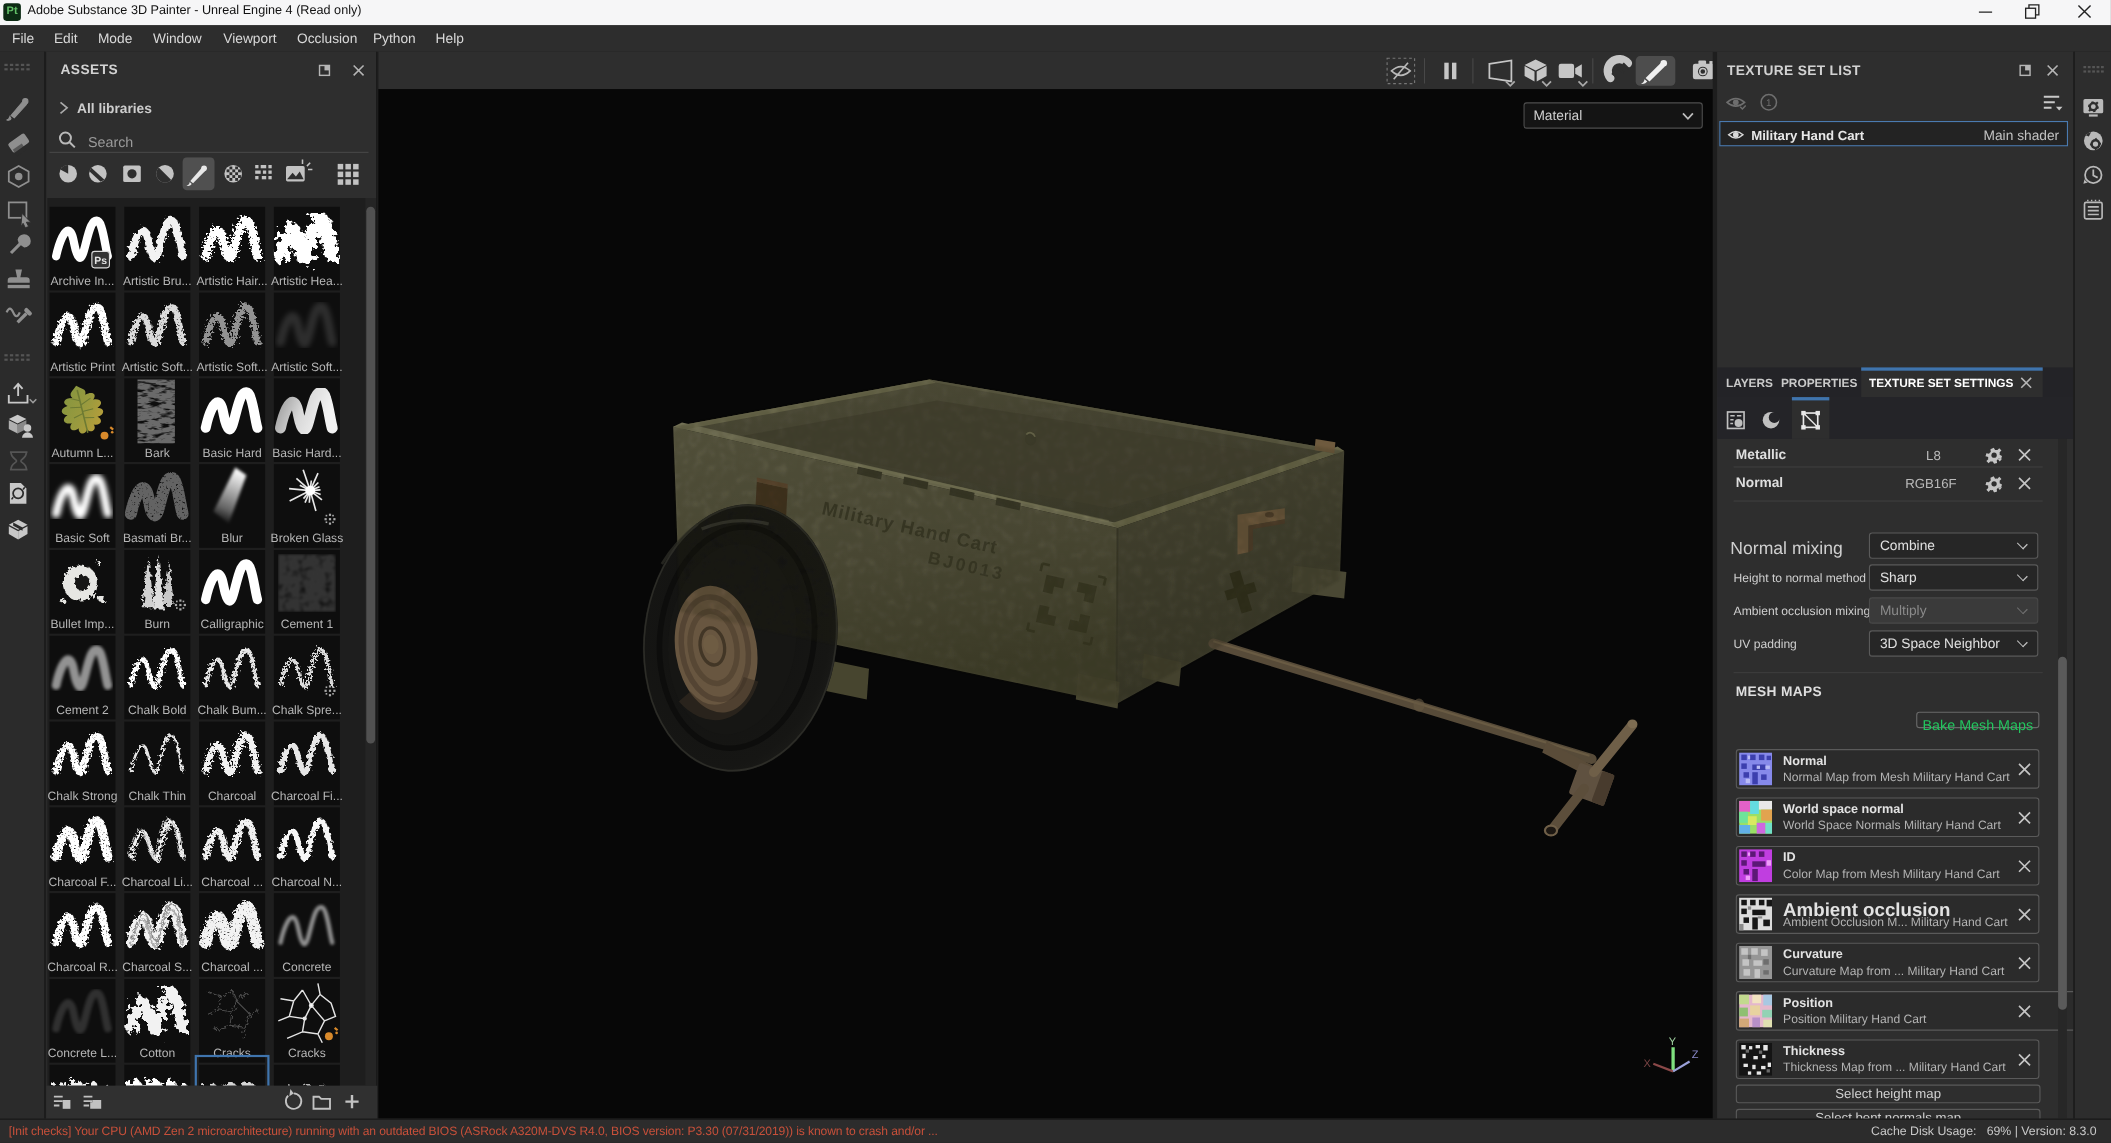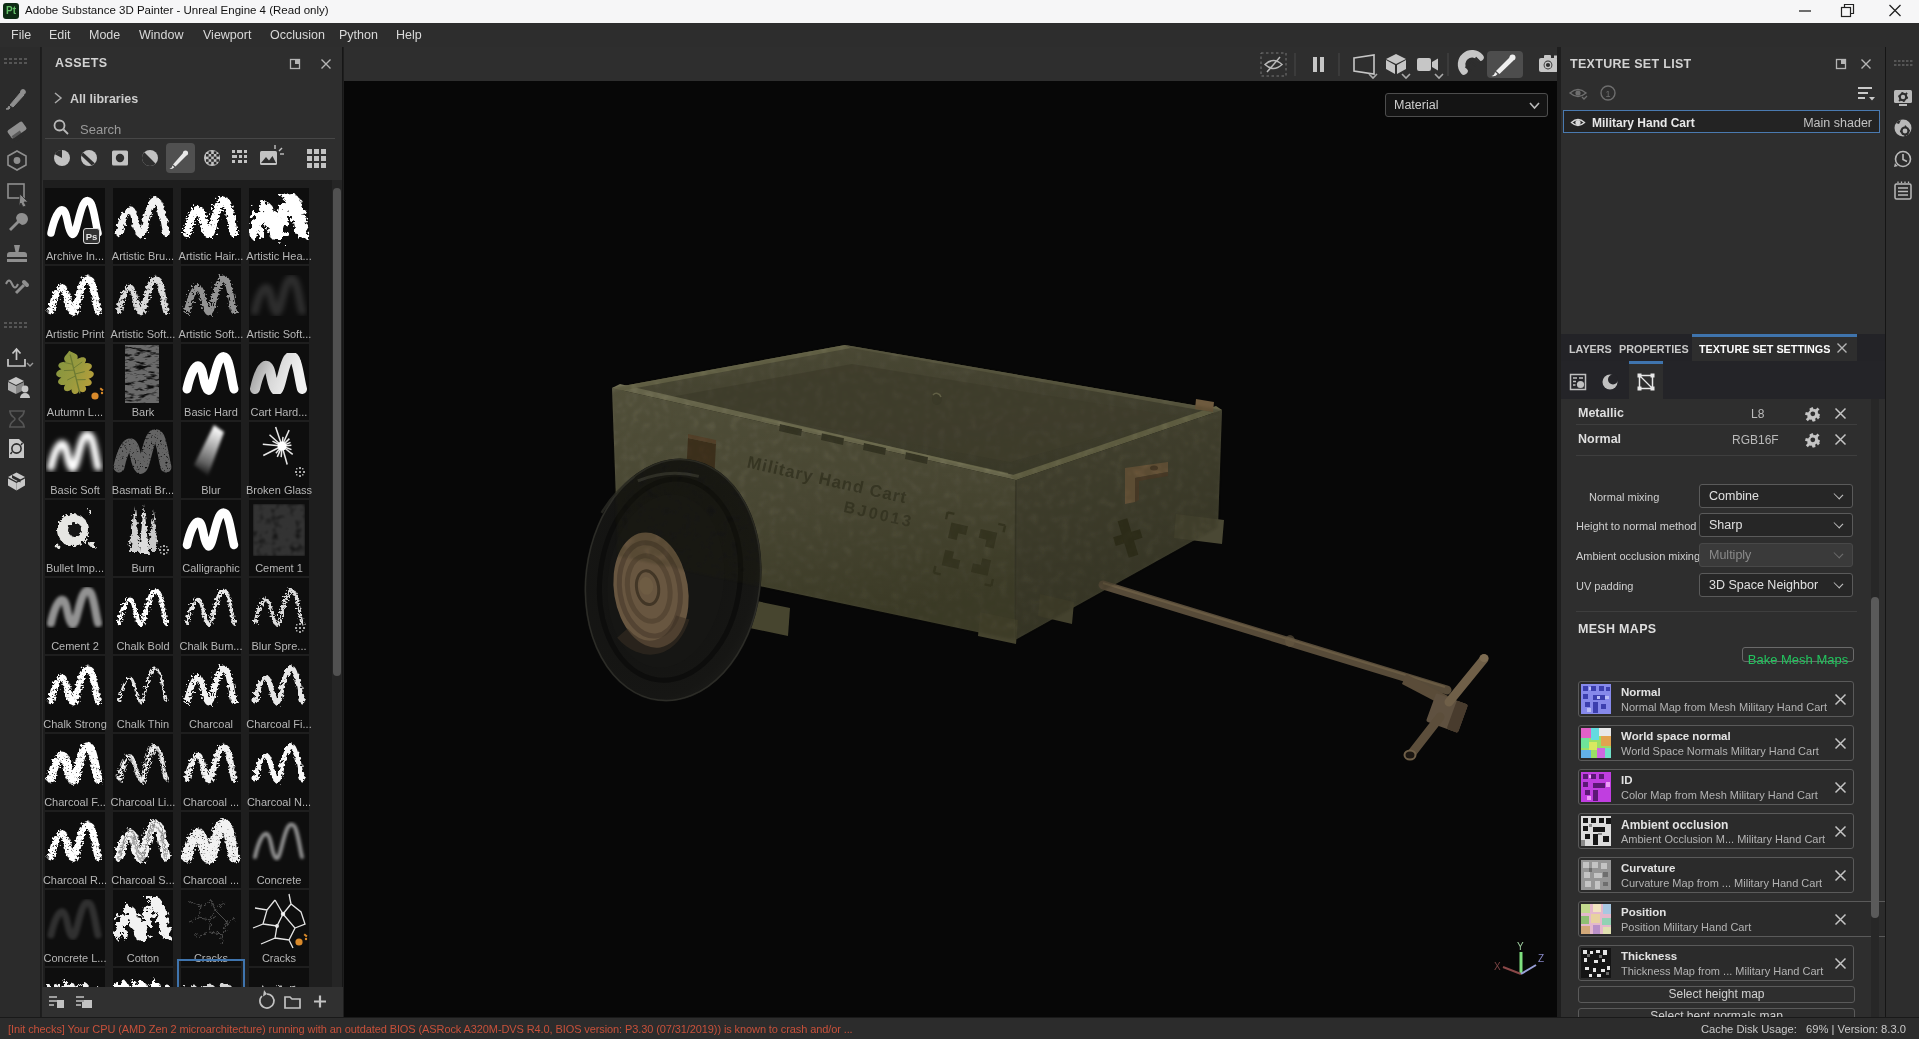--- a/index.html
+++ b/index.html
@@ -381,21 +381,21 @@
         </g>
       </svg></div>
 <div class="lbl" style="left:64px;top:226px">Bark</div>
 <div class="cell" style="left:138px;top:164px"><svg width="60" height="60" viewBox="0 0 60 60">
         <use href="#sq" stroke="#fff" stroke-width="9"></use>
       </svg></div>
 <div class="lbl" style="left:132px;top:226px">Basic Hard</div>
 <div class="cell" style="left:206px;top:164px"><svg width="60" height="60" viewBox="0 0 60 60">
         <use href="#sq" stroke="url(#ribg)" stroke-width="10" filter="url(#fb1)"></use>
       </svg></div>
-<div class="lbl" style="left:200px;top:226px">Cart Hard...</div>
+<div class="lbl" style="left:200px;top:226px">Basic Hard...</div>
 <div class="cell" style="left:2px;top:242px"><svg width="60" height="60" viewBox="0 0 60 60">
         <use href="#sq" stroke="#fff" stroke-width="7.5" filter="url(#fb3)"></use>
       </svg></div>
 <div class="lbl" style="left:-4px;top:304px">Basic Soft</div>
 <div class="cell" style="left:70px;top:242px"><svg width="60" height="60" viewBox="0 0 60 60">
         <use href="#sq" stroke="#ccc" stroke-width="11" filter="url(#fgr)" opacity="0.45"></use>
       </svg></div>
 <div class="lbl" style="left:64px;top:304px">Basmati Br...</div>
 <div class="cell" style="left:138px;top:242px"><svg width="60" height="60" viewBox="0 0 60 60">
         <polygon points="33,3 43,10 27,54 13,43" fill="url(#beamg)" filter="url(#fb2)"></polygon>
@@ -492,21 +492,21 @@
           <rect x="46" y="49" width="2" height="2"></rect>
           <rect x="54" y="49" width="2" height="2"></rect>
           <rect x="50" y="45" width="2" height="2"></rect>
           <rect x="50" y="53" width="2" height="2"></rect>
           <rect x="47" y="46" width="1.5" height="1.5"></rect>
           <rect x="53" y="46" width="1.5" height="1.5"></rect>
           <rect x="47" y="52" width="1.5" height="1.5"></rect>
           <rect x="53" y="52" width="1.5" height="1.5"></rect>
         </g>
       </svg></div>
-<div class="lbl" style="left:200px;top:460px">Blur Spre...</div>
+<div class="lbl" style="left:200px;top:460px">Chalk Spre...</div>
 <div class="cell" style="left:2px;top:476px"><svg width="60" height="60" viewBox="0 0 60 60">
         <use href="#sq" stroke="#fff" stroke-width="6.5" filter="url(#fch)"></use>
       </svg></div>
 <div class="lbl" style="left:-4px;top:538px">Chalk Strong</div>
 <div class="cell" style="left:70px;top:476px"><svg width="60" height="60" viewBox="0 0 60 60">
         <use href="#sq" stroke="#fff" stroke-width="2.2" filter="url(#fz)" opacity="0.9"></use>
       </svg></div>
 <div class="lbl" style="left:64px;top:538px">Chalk Thin</div>
 <div class="cell" style="left:138px;top:476px"><svg width="60" height="60" viewBox="0 0 60 60">
         <use href="#sq" stroke="#fff" stroke-width="6" filter="url(#fz3)" opacity="0.95"></use>
@@ -891,21 +891,21 @@
   <div class="abs" style="left:171px;top:386px;font-size:12px;color:#bababa">RGB16F</div>
   <svg class="abs" style="left:243px;top:384px" width="17" height="17">
       <path d="M8.5 2 l1.2 2.2 a4.5 4.5 0 0 1 2.2 0 L13.5 2.5 l2 2 l-1.7 1.6 a4.5 4.5 0 0 1 0 2.2 l2.2 1.2 l-0.8 2.7 l-2.4 -0.3 a4.5 4.5 0 0 1 -1.6 1.6 l0.3 2.4 l-2.7 0.8 l-1.2 -2.2 a4.5 4.5 0 0 1 -2.2 0 l-1.6 1.7 l-2 -2 l1.7 -1.6 a4.5 4.5 0 0 1 0 -2.2 L1 9.8 l0.8 -2.7 l2.4 0.3 a4.5 4.5 0 0 1 1.6 -1.6 L5.5 3.4 Z" fill="#c4c4c4"></path>
       <circle cx="8.8" cy="8.8" r="2.4" fill="#2e2e2e"></circle>
       <path d="M12 12 l2 2.5 l2 -2.5" fill="#c4c4c4"></path>
     </svg>
   <svg class="abs" style="left:272px;top:385px" width="15" height="15">
       <path d="M2.5 2.5 L12.5 12.5 M12.5 2.5 L2.5 12.5" stroke="#c4c4c4" stroke-width="1.5"></path>
     </svg>
   <div class="sep" style="left:15px;top:408px;width:281px"></div>
-  <div class="abs" style="left:28px;top:444px;font-size:11px;color:#cfcfcf">Normal mixing</div>
+  <div class="abs" style="left:12px;top:444px;font-size:16px;color:#cfcfcf">Normal mixing</div>
   <div class="dropbox abs" style="top:437px">Combine<span class="chev"></span></div>
   <div class="abs" style="left:15px;top:473px;font-size:11px;color:#cfcfcf">Height to normal method</div>
   <div class="dropbox abs" style="top:466px">Sharp<span class="chev"></span></div>
   <div class="abs" style="left:15px;top:503px;font-size:11px;color:#cfcfcf">Ambient occlusion mixing</div>
   <div class="dropbox dis abs" style="top:496px">Multiply<span class="chev dchev"></span></div>
   <div class="abs" style="left:15px;top:533px;font-size:11px;color:#cfcfcf">UV padding</div>
   <div class="dropbox abs" style="top:526px">3D Space Neighbor<span class="chev"></span></div>
   <div class="sep" style="left:15px;top:564px;width:281px"></div>
   <div class="abs" style="left:17px;top:575px;font-size:12.5px;font-weight:bold;color:#dedede;letter-spacing:0.3px">MESH MAPS</div>
   <div class="abs" style="left:181px;top:600px;width:112px;height:15px;border:1px solid #6a6a6a;border-radius:3px;font-size:13px;color:#22c55e;text-align:center;line-height:23px">Bake Mesh Maps</div>
@@ -994,21 +994,21 @@
           <rect x="4" y="18" width="5" height="5"></rect>
           <rect x="12" y="18" width="5" height="11"></rect>
           <rect x="22" y="20" width="6" height="6"></rect>
         </g>
         <g fill="#8a8a8a">
           <rect x="8" y="8" width="3" height="3"></rect>
           <rect x="17" y="17" width="4" height="2"></rect>
           <rect x="0" y="24" width="4" height="6"></rect>
         </g>
       </svg>
-<div class="abs" style="left:42px;top:4px;font-size:12px;font-weight:bold;color:#e2e2e2">Ambient occlusion</div>
+<div class="abs" style="left:42px;top:4px;font-size:17px;font-weight:bold;color:#e2e2e2">Ambient occlusion</div>
 <div class="abs" style="left:42px;top:19px;font-size:11px;color:#b3b3b3">Ambient Occlusion M... Military Hand Cart</div>
 <svg class="abs" style="left:254px;top:10px" width="15" height="15">
         <path d="M2.5 2.5 L12.5 12.5 M12.5 2.5 L2.5 12.5" stroke="#c4c4c4" stroke-width="1.5"></path>
       </svg>
 </div>
 <div class="abs" style="left:17px;top:810px;width:276px;height:36px;border:1px solid #5a5a5a;border-radius:3px;background:#2b2b2b">
 <svg class="abs" style="left:2px;top:2px" width="30" height="30">
         <rect width="30" height="30" fill="#969696"></rect>
         <g fill="#c4c4c4">
           <rect x="2" y="2" width="6" height="6"></rect>

